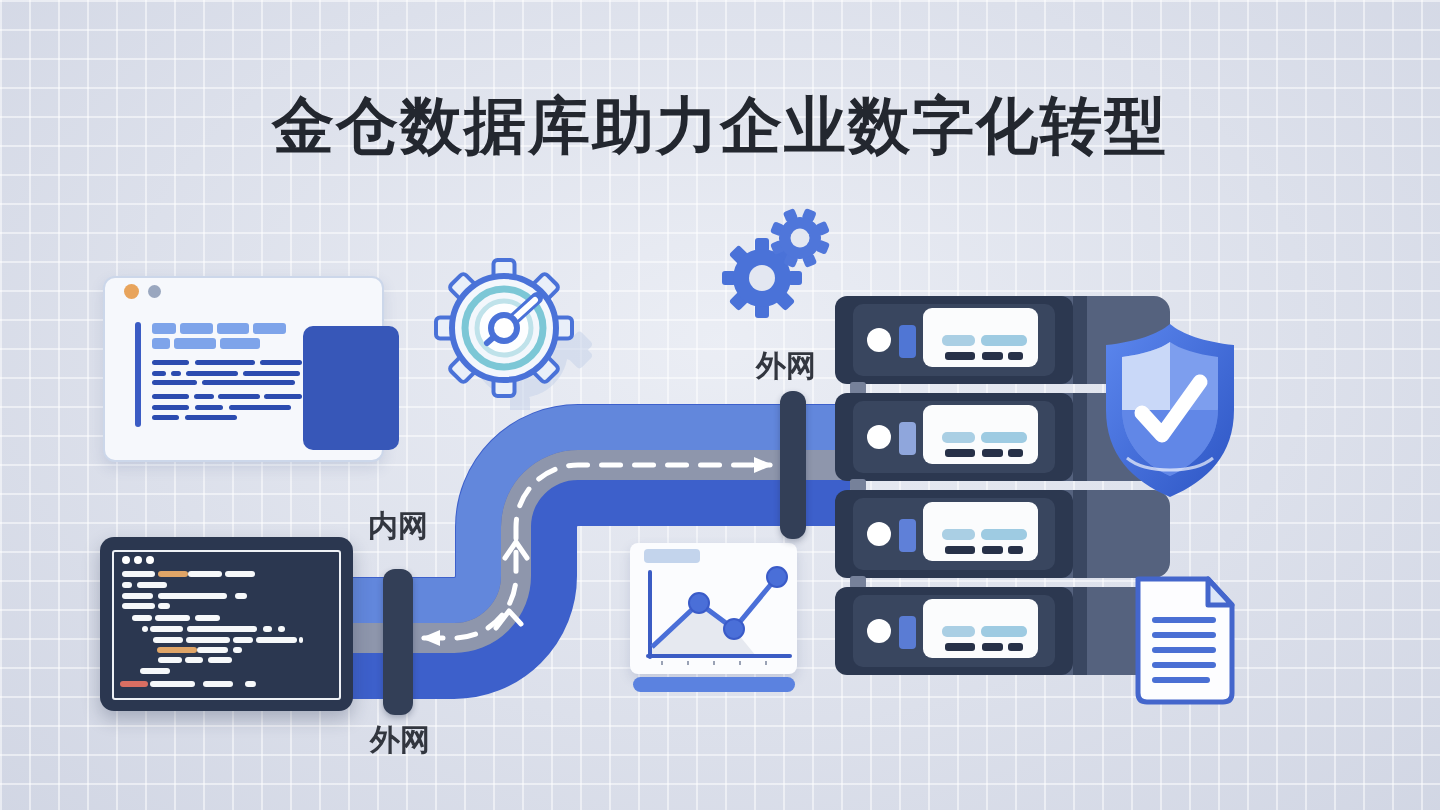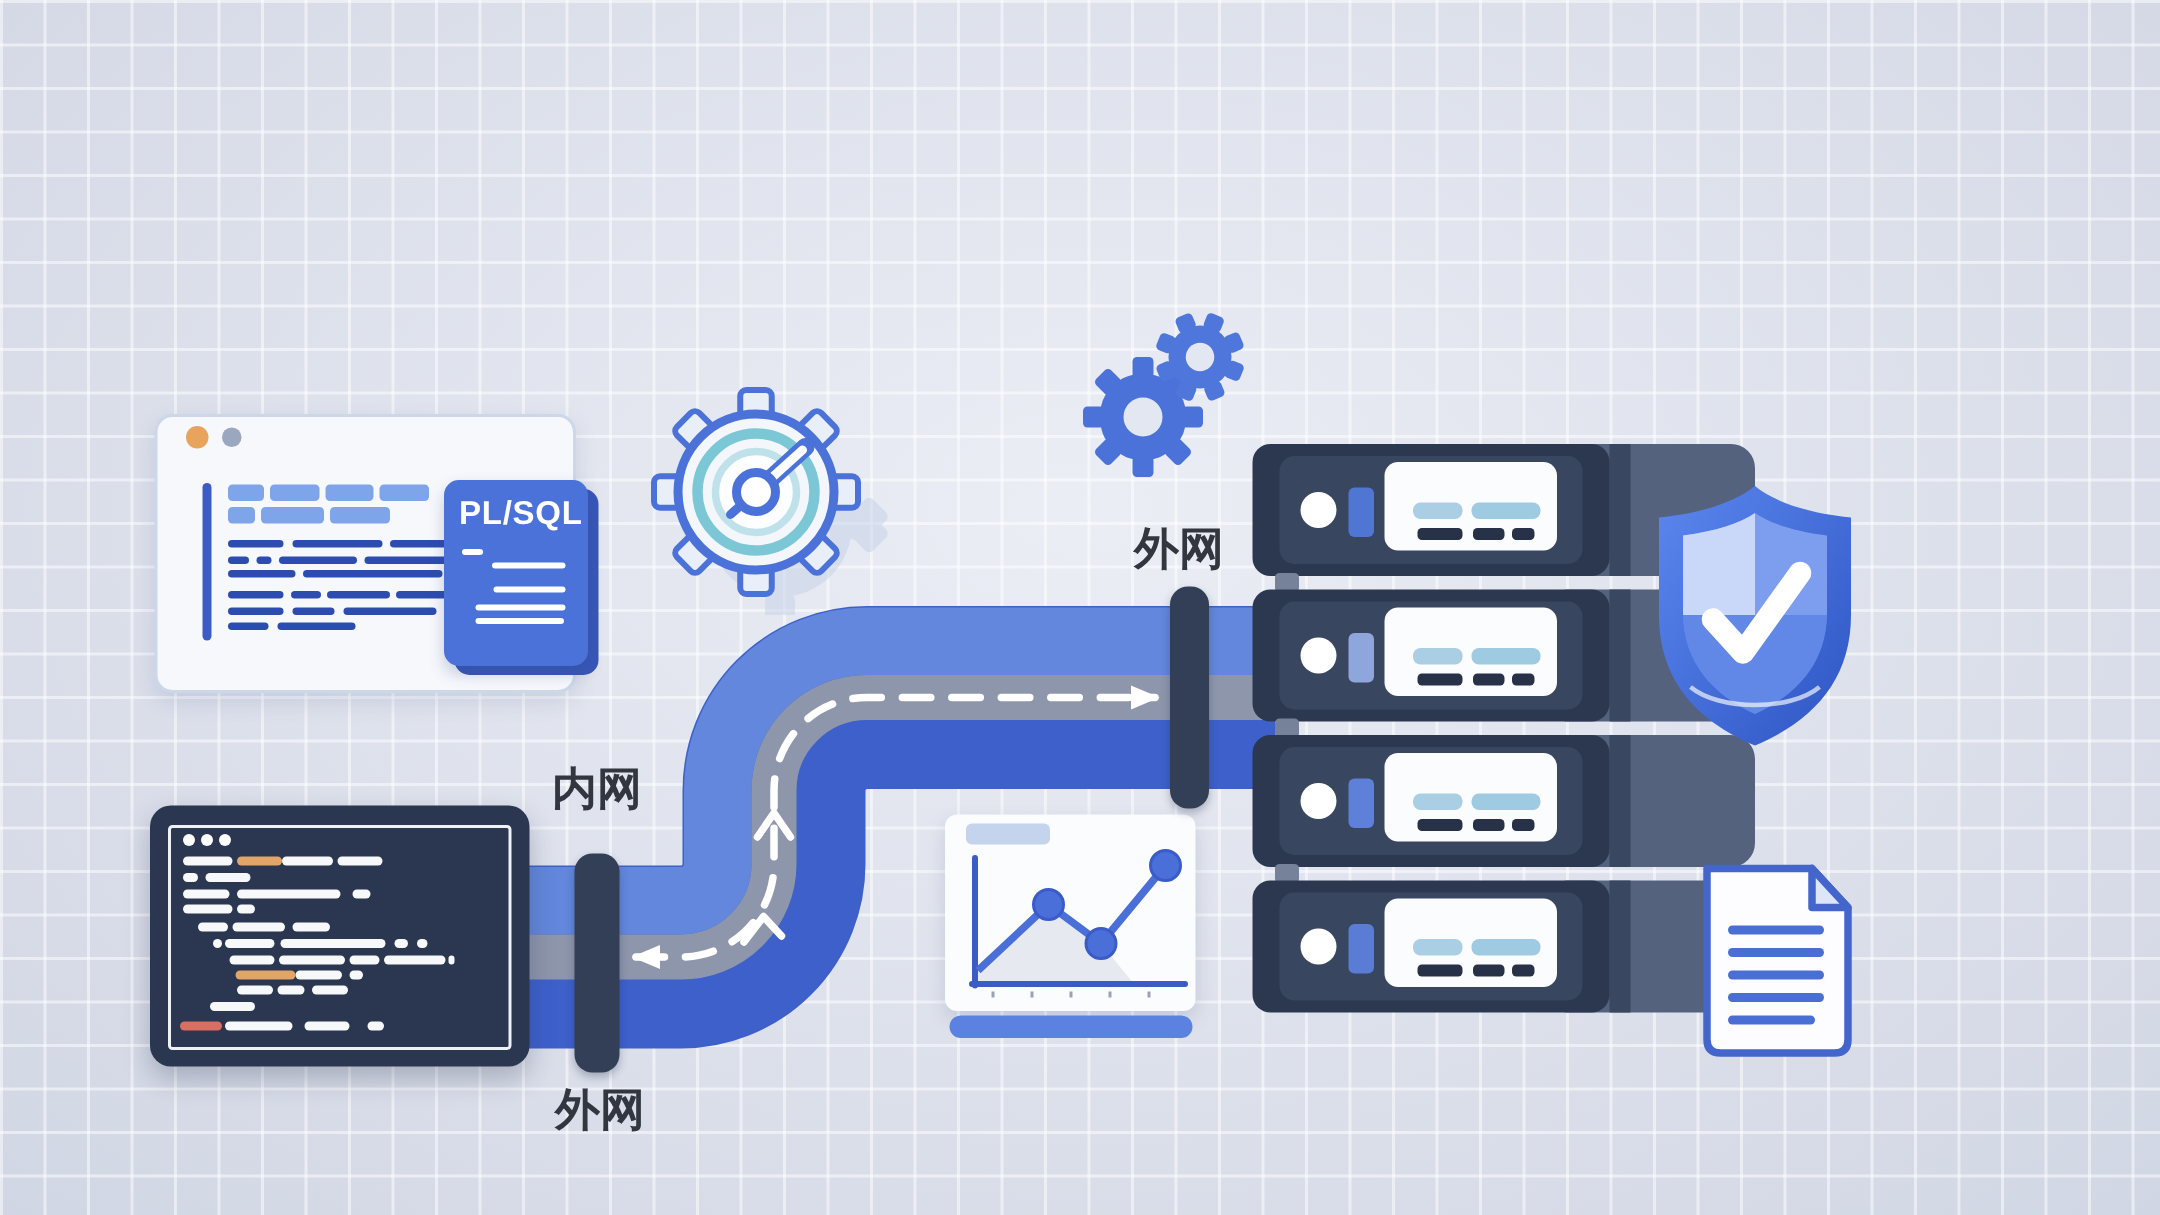--- a/index.html
+++ b/index.html
@@ -48,20 +48,21 @@
   .unit .panel{position:absolute;left:88px;top:12px;width:115px;height:59px;background:#fbfcfd;border-radius:9px;}
   .nub{position:absolute;left:15px;width:16px;height:13px;background:#76819a;border-radius:3px;}
   .pipe{position:absolute;left:0;top:0;z-index:1;}
   .z2{z-index:2;} .z3{z-index:3;} .z4{z-index:4;} .z5{z-index:5;}
 </style>
 </head>
 <body>
 
 <div class="stage">
 
+  <h1 class="title">金仓数据库助力企业数字化转型</h1>
 
   <svg class="pipe" width="1440" height="810" viewBox="0 0 1440 810">
     <defs>
       <marker id="ah" markerUnits="userSpaceOnUse" markerWidth="22" markerHeight="20" refX="17" refY="9" orient="auto-start-reverse">
         <path d="M1,1 L20,9 L1,17 Z" fill="#ffffff"></path>
       </marker>
     </defs>
     <path d="M338,638 L454,638 A62,62 0 0 0 516,576 L516,527 A62,62 0 0 1 578,465 L850,465" fill="none" stroke="#3d60cb" stroke-width="122"></path>
     <path d="M338,600.5 L454,600.5 A24.5,24.5 0 0 0 478.5,576 L478.5,527 A99.5,99.5 0 0 1 578,427.5 L850,427.5" fill="none" stroke="#6287dc" stroke-width="45"></path>
     <path d="M338,675.5 L454,675.5 A99.5,99.5 0 0 0 553.5,576 L553.5,527 A24.5,24.5 0 0 1 578,502.5 L850,502.5" fill="none" stroke="#3d60cb" stroke-width="45"></path>
@@ -98,30 +99,20 @@
         <div class="bar" style="left: 159px; top: 116px; width: 38px; height: 5px; background: rgb(44, 76, 176);"></div>
         <div class="bar" style="left: 47px; top: 127px; width: 37px; height: 5px; background: rgb(44, 76, 176);"></div>
         <div class="bar" style="left: 90px; top: 127px; width: 28px; height: 5px; background: rgb(44, 76, 176);"></div>
         <div class="bar" style="left: 124px; top: 127px; width: 62px; height: 5px; background: rgb(44, 76, 176);"></div>
         <div class="bar" style="left: 47px; top: 137px; width: 27px; height: 5px; background: rgb(44, 76, 176);"></div>
         <div class="bar" style="left: 80px; top: 137px; width: 52px; height: 5px; background: rgb(44, 76, 176);"></div>
       </div>
   </div>
 
   <div class="plsql-shadow z2"></div>
-  <div class="plsql z2">
-    <span class="lbl">PL/SQL</span>
-    <div id="plsql-decor" style="position:absolute;inset:0;">
-        <div class="bar" style="left: 12px; top: 46px; width: 14px; height: 4px; background: rgb(255, 255, 255);"></div>
-        <div class="bar" style="left: 32px; top: 55px; width: 49px; height: 4px; background: rgb(255, 255, 255);"></div>
-        <div class="bar" style="left: 33px; top: 71px; width: 48px; height: 4px; background: rgb(255, 255, 255);"></div>
-        <div class="bar" style="left: 21px; top: 83px; width: 60px; height: 4px; background: rgb(255, 255, 255);"></div>
-        <div class="bar" style="left: 21px; top: 92px; width: 59px; height: 4px; background: rgb(255, 255, 255);"></div>
-      </div>
-  </div>
 
   <svg class="abs z2" style="left:428px;top:254px;" width="164" height="156" viewBox="0 0 164 156">
     <g transform="translate(92,96)" opacity="0.55">
       <g fill="#c8d4ea">
           <circle r="48"></circle>
         <g id="sh-teeth"></g>
         <rect x="-10" y="-64" width="20" height="18" rx="4"></rect>
           <rect x="46" y="-10" width="18" height="20" rx="4"></rect>
         <rect x="-10" y="46" width="20" height="18" rx="4"></rect>
           <rect x="-64" y="-10" width="18" height="20" rx="4"></rect>

